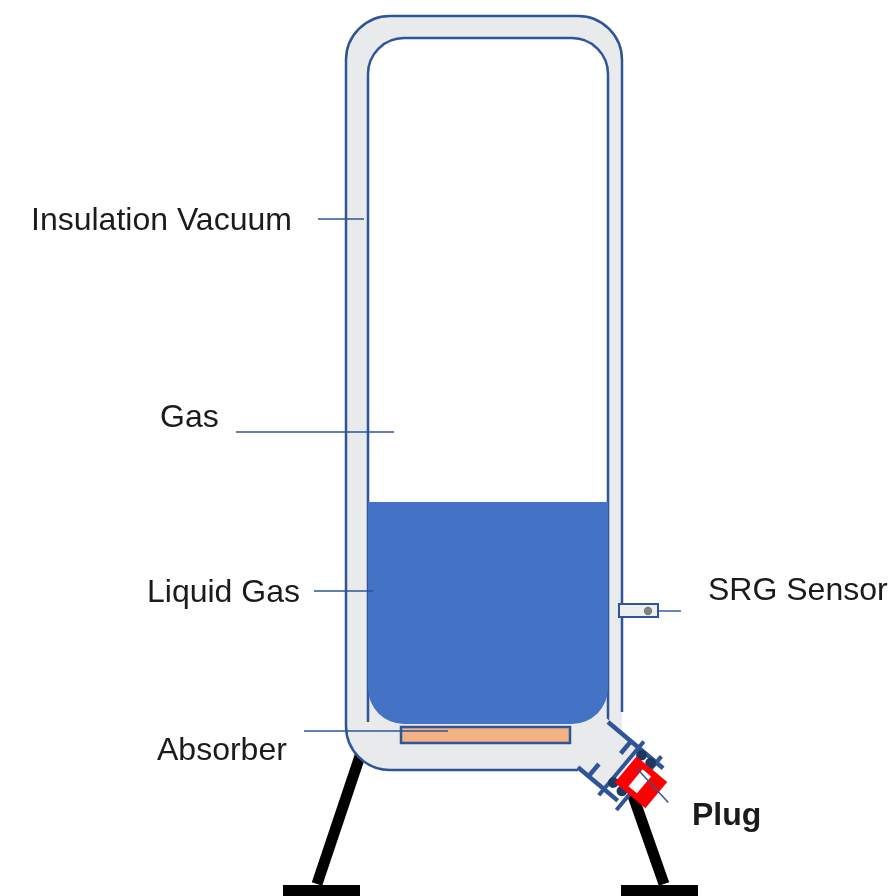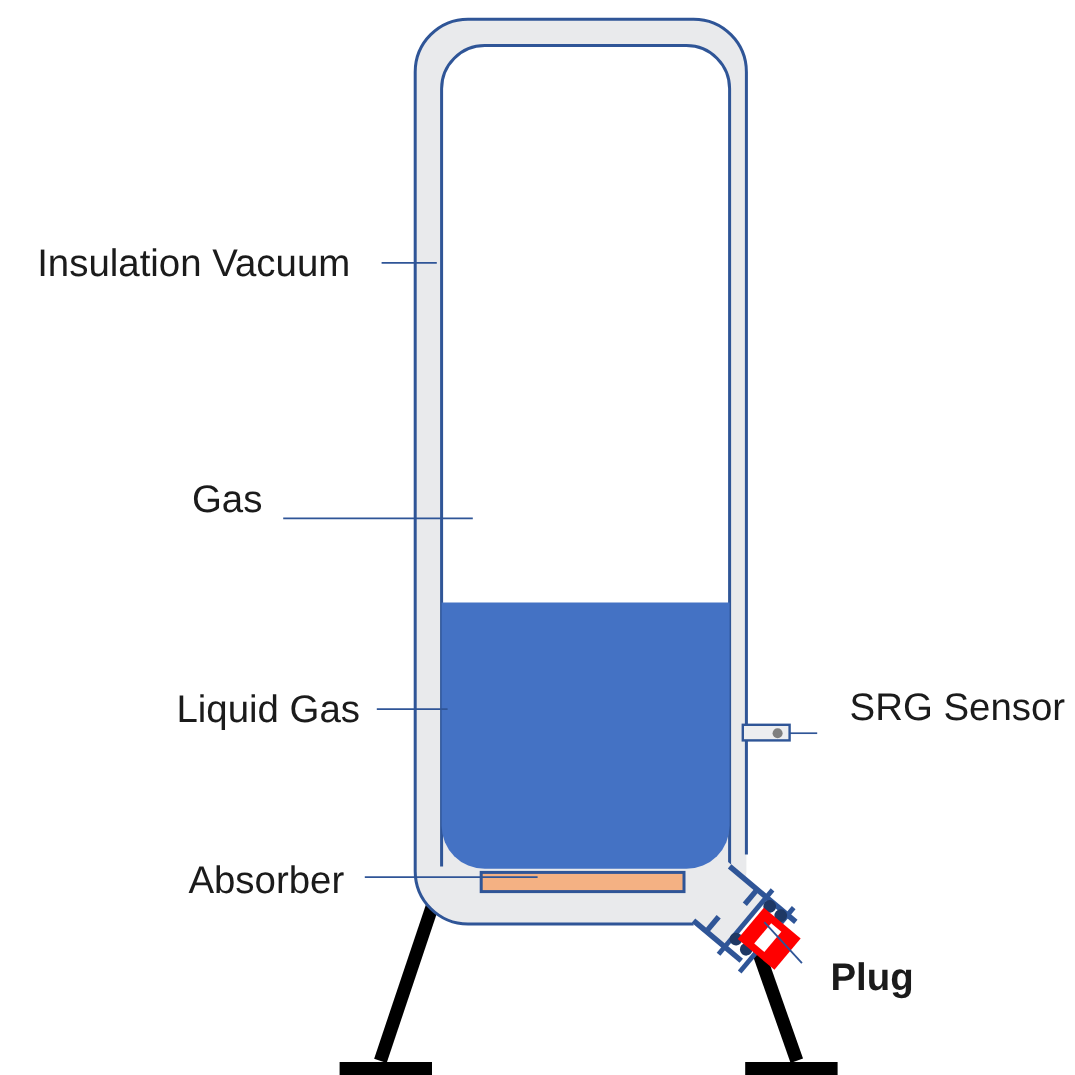--- a/index.html
+++ b/index.html
@@ -72,19 +72,19 @@
       <line x1="236" y1="432" x2="394" y2="432"></line>
       <line x1="314" y1="591" x2="373" y2="591"></line>
       <line x1="304" y1="731" x2="448" y2="731"></line>
       <line x1="658" y1="611" x2="681" y2="611"></line>
     </g>
   </svg>
 
   <div class="label" style="left:31px;top:200px;">Insulation Vacuum</div>
   <div class="label" style="left:160px;top:397px;">Gas</div>
   <div class="label" style="left:147px;top:572px;">Liquid Gas</div>
-  <div class="label" style="left:157px;top:714px;">Absorber</div>
+  <div class="label" style="left:157px;top:730px;">Absorber</div>
   <div class="label two-line" style="left:692px;top:566px;margin-left:16px;">
     <div>SRG Sensor</div>
   </div>
   <div class="label" style="left:692px;top:795px;font-weight:bold;">Plug</div>
 
 </div>
 
 </body></html>

